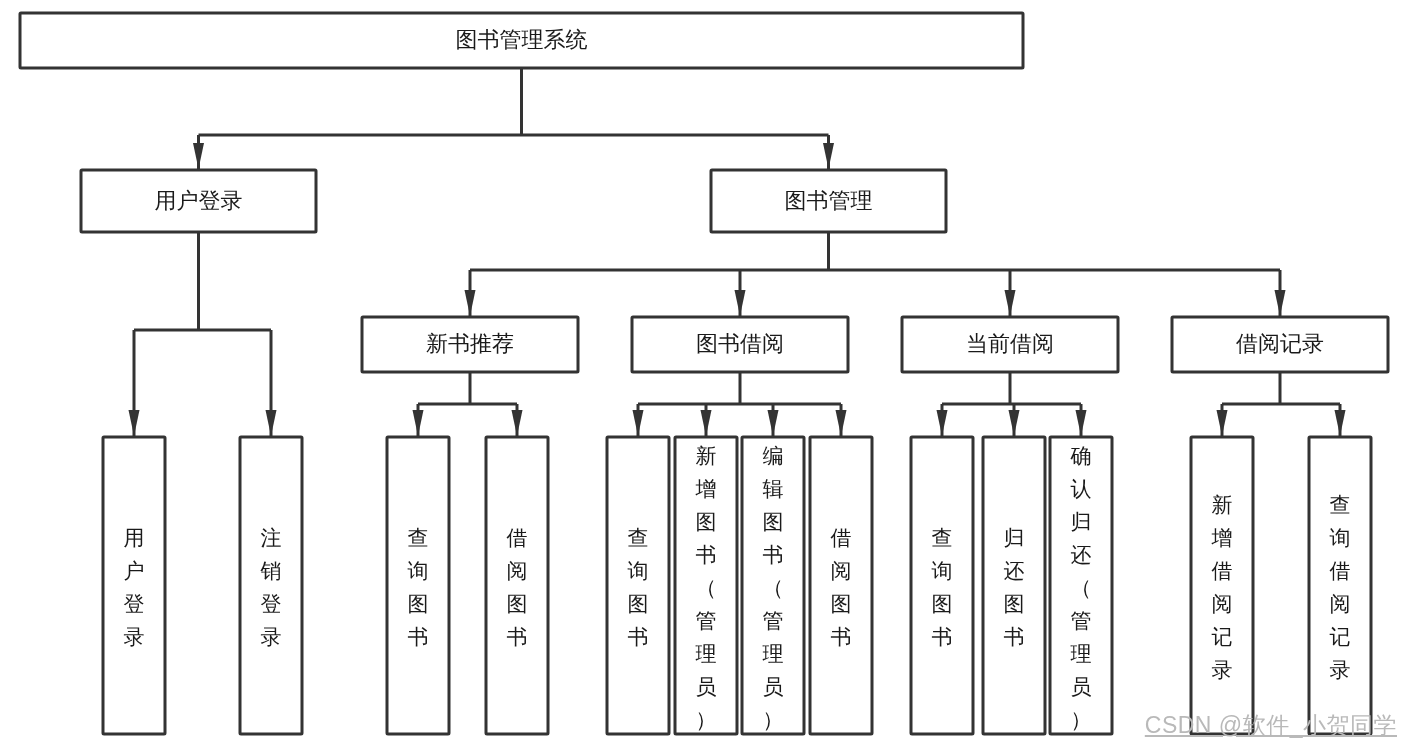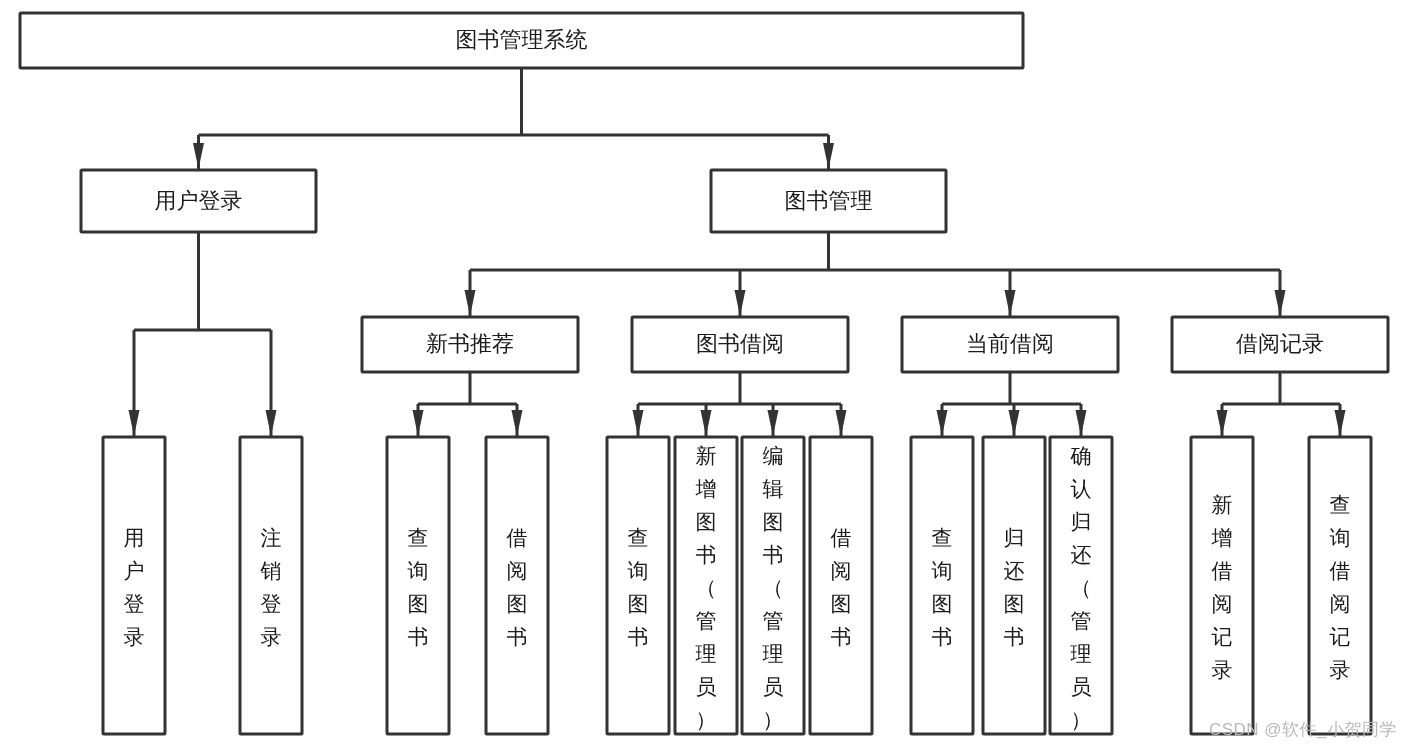--- a/index.html
+++ b/index.html
@@ -46,25 +46,26 @@
     font-family: "Liberation Sans", "DejaVu Sans", sans-serif;
     font-size: 21px;
     fill: #1a1a1a;
     text-anchor: middle;
   }
   .watermark {
     position: absolute;
     right: 8px;
     bottom: 6px;
     font-family: "Liberation Sans", "DejaVu Sans", sans-serif;
-    font-size: 17px;
+    font-size: 23px;
     color: #b9b9b9;
     letter-spacing: 0.5px;
     white-space: nowrap;
     user-select: none;
+    text-decoration: underline;
   }
 </style>
 </head>
 <body>
 
 <svg id="diagram" viewBox="0 0 1405 747">
   <g id="connectors">
       <line x1="521.5" y1="68" x2="521.5" y2="135" class="connector"></line>
       <line x1="198.5" y1="135" x2="828.5" y2="135" class="connector"></line>
       <line x1="198.5" y1="135" x2="198.5" y2="169" class="connector"></line>

